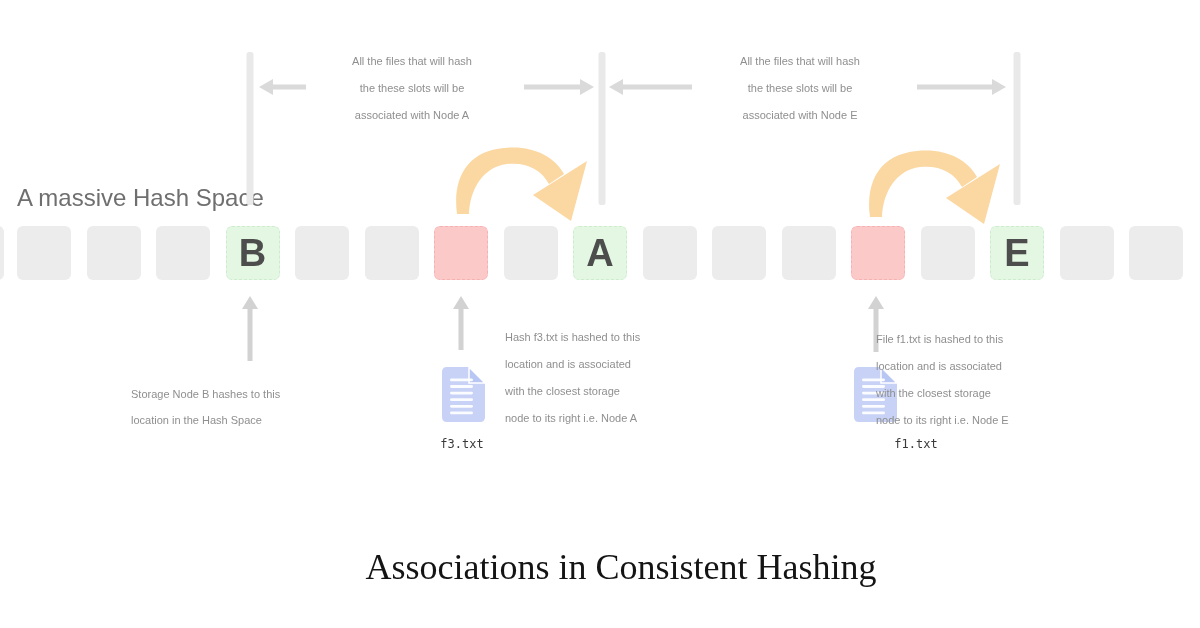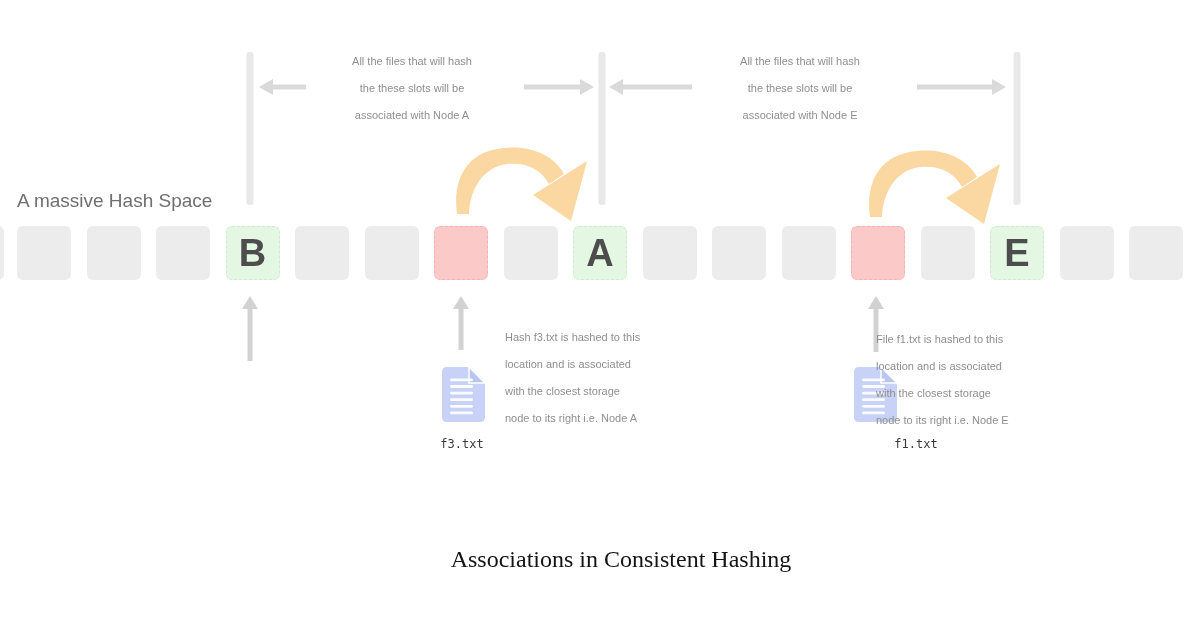--- a/index.html
+++ b/index.html
@@ -9,37 +9,36 @@
   }
   
   .gray-text{
     position:absolute;color:var(--text-gray,#8f8f8f);
     font-size:11px;line-height:27px;white-space:pre-line;
   }
   .ann{top:48px;width:240px;text-align:center;}
   #ann-a{left:292px;}
   #ann-e{left:680px;}
   #hash-space-label{
-    position:absolute;left:17px;top:184px;font-size:19px;
+    position:absolute;left:17px;top:184px;font-size:24px;
     color:var(--label-gray,#6f6f6f);
-    margin-top:6px;
   }
   #callout-storage-b{left:131px;top:381px;line-height:26px;}
   #callout-f3{left:505px;top:324px;}
   #callout-f1{left:876px;top:326px;}
   .file-label{
     position:absolute;width:90px;text-align:center;
     font-family:"DejaVu Sans Mono",monospace;font-size:12px;
     color:var(--file-label,#3a3a3a);top:437px;
   }
   #file-label-f3{left:417px;}
   #file-label-f1{left:871px;}
   #diagram-title{
     position:absolute;left:0;right:0;top:546px;text-align:center;
-    font-family:"Liberation Serif",serif;font-size:24px;
+    font-family:"Liberation Serif",serif;font-size:36px;
     color:var(--title-color,#141414);
     padding-left:42px;
   }
   
   .slot{
     position:absolute;top:226px;width:54px;height:54px;border-radius:6px;
     box-sizing:border-box;display:flex;align-items:center;justify-content:center;
     font-weight:bold;font-size:38px;color:var(--node-letter,#4d4d4d);
   }
   .slot-empty{background:var(--slot-empty,#ececec);}
@@ -161,20 +160,22 @@
       <div class="slot slot-empty" style="left: 781.5px;"></div>
       <div class="slot slot-file" style="left: 851px;"></div>
       <div class="slot slot-empty" style="left: 920.5px;"></div>
       <div class="slot slot-node" style="left: 990px;">
         <span>E</span>
       </div>
       <div class="slot slot-empty" style="left: 1059.5px;"></div>
       <div class="slot slot-empty" style="left: 1129px;"></div>
     </div>
 
+  <div id="callout-storage-b" class="gray-text">Storage Node B hashes to this
+location in the Hash Space</div>
 
   <div id="callout-f3" class="gray-text">Hash f3.txt is hashed to this
 location and is associated
 with the closest storage
 node to its right i.e. Node A</div>
 
   <div id="callout-f1" class="gray-text">File f1.txt is hashed to this
 location and is associated
 with the closest storage
 node to its right i.e. Node E</div>

